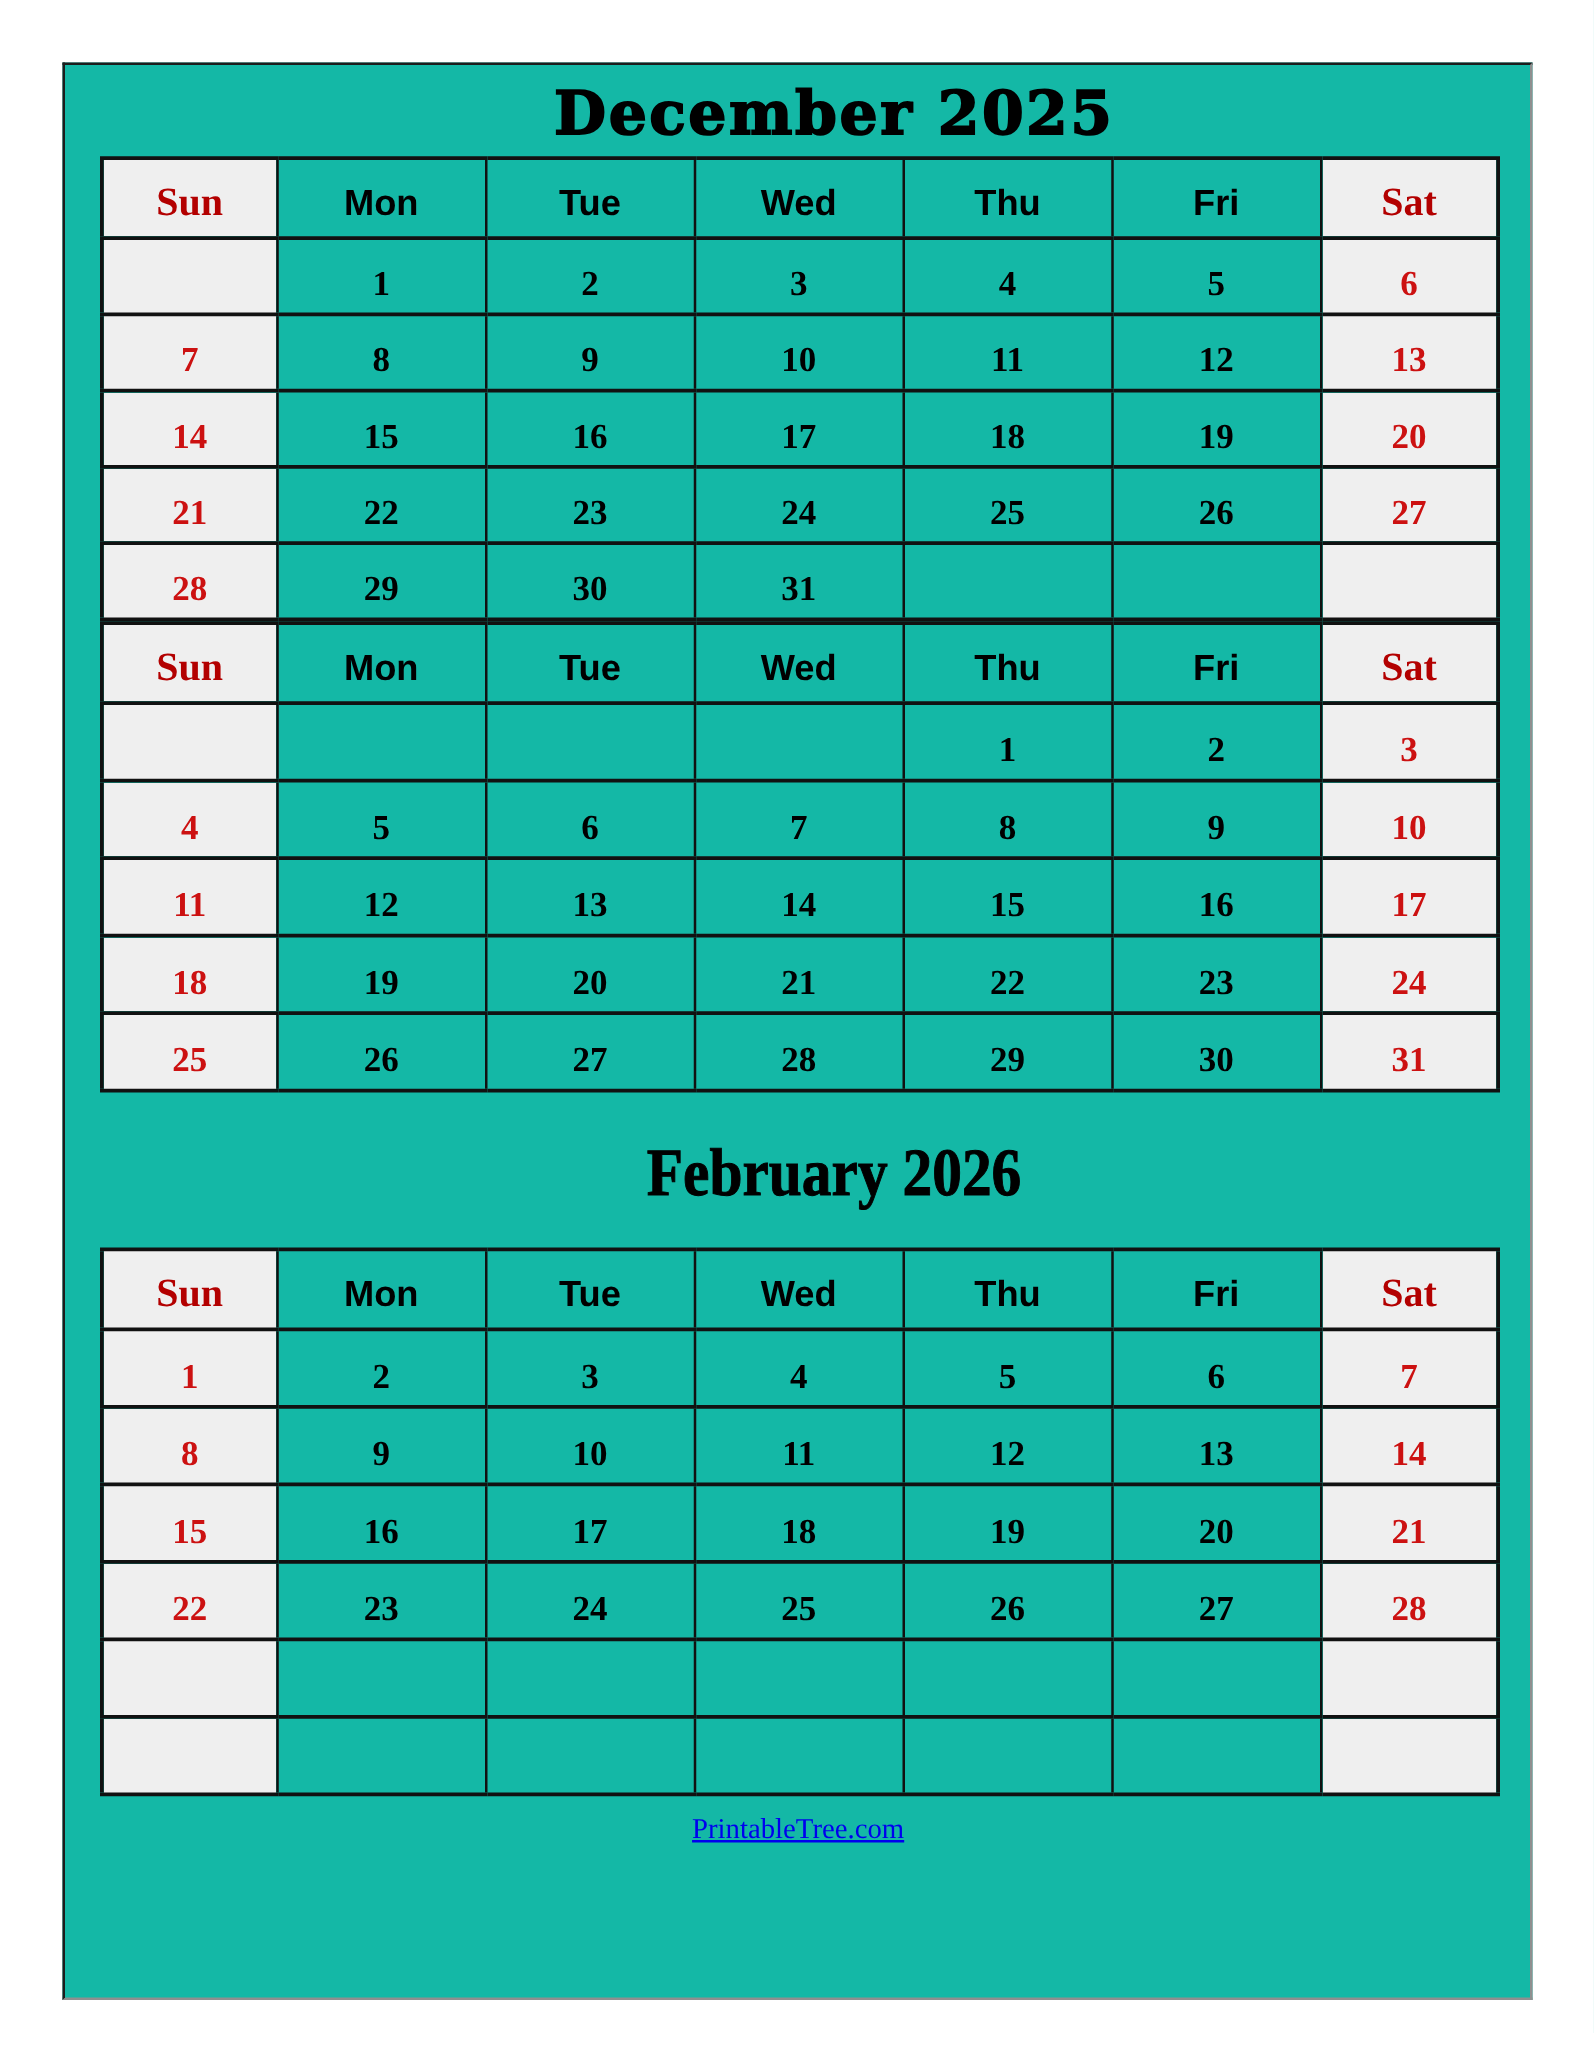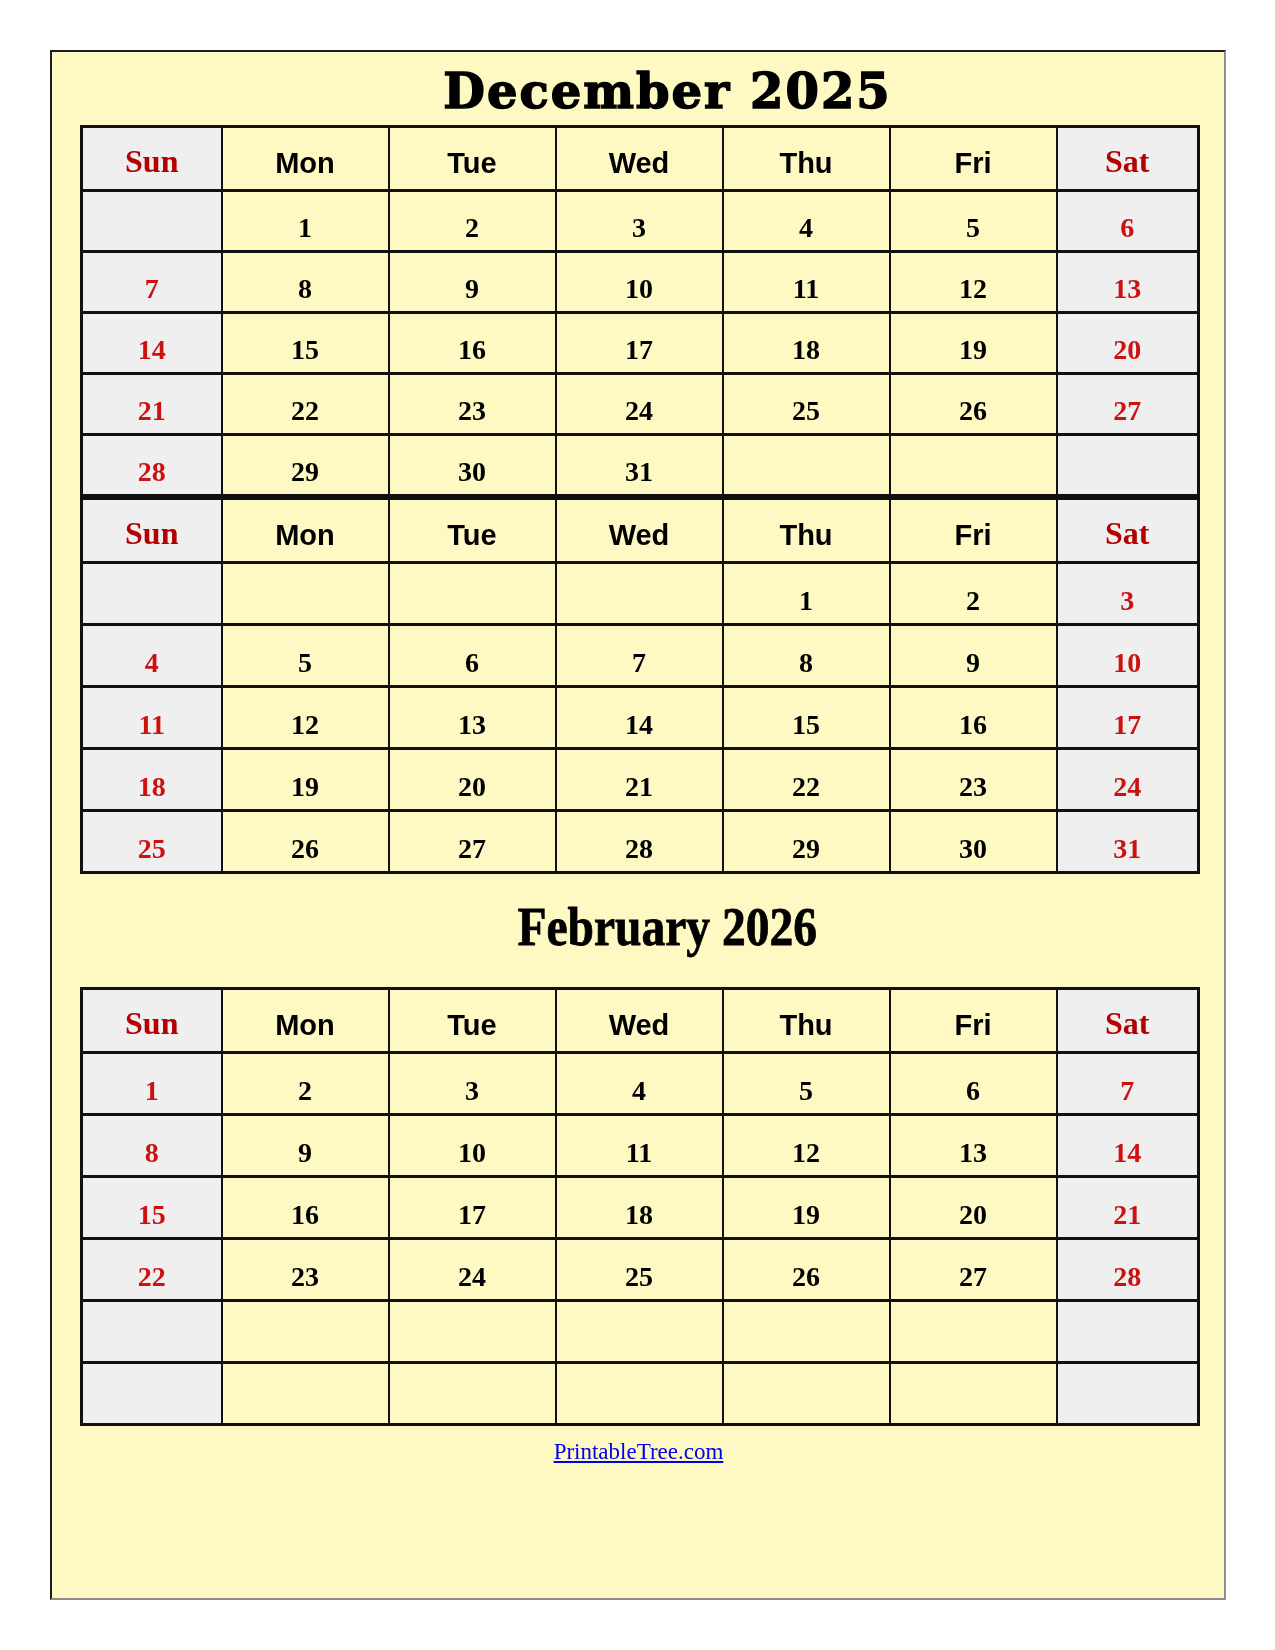--- a/index.html
+++ b/index.html
@@ -4,41 +4,41 @@
 <style>
   * { margin:0; padding:0; box-sizing:border-box; }
   html,body { width:1275px; height:1650px; background:#ffffff; }
   body { position:relative; font-family:"Liberation Serif", serif; }
 
   .page-box {
     position:absolute; left:50px; top:50px;
     width:1176px; height:1550px;
     border:2px solid;
     border-color:#1c1c1c #8f8f8f #8f8f8f #1c1c1c;
-    background:#fef9c3;
+    background:#14b8a6;
   }
 
   .month { margin-left:28px; }
 
   .month-title {
     width:1117px; text-align:center; color:#000;
     padding-left:58px; 
     white-space:nowrap;
   }
   .month-title .t { display:inline-block; transform-origin:50% 100%; }
 
   
   .m0 .month-title { margin-top:6px; font-size:48px; line-height:67px; }
   .m0 .month-title .t {
     font-family:"DejaVu Serif", serif; font-weight:bold; letter-spacing:2px;
     -webkit-text-stroke:1.5px #000;
   }
   
   .m1 .month-title { margin-top:24px; margin-bottom:31px; font-size:54px; line-height:62px; }
-  .m2 .month-title { margin-top:22px; margin-bottom:29px; font-size:54px; line-height:62px; }
+  .m2 .month-title { margin-top:33px; margin-bottom:29px; font-size:54px; line-height:62px; }
   .m1 .month-title .t, .m2 .month-title .t {
     font-family:"Liberation Serif", serif; font-weight:bold; transform:scaleX(0.88);
     -webkit-text-stroke:0.8px #000;
   }
 
   table.cal {
     width:1117px; table-layout:fixed; border-collapse:collapse;
     border:3px solid #111;
   }
   .cal th, .cal td {

